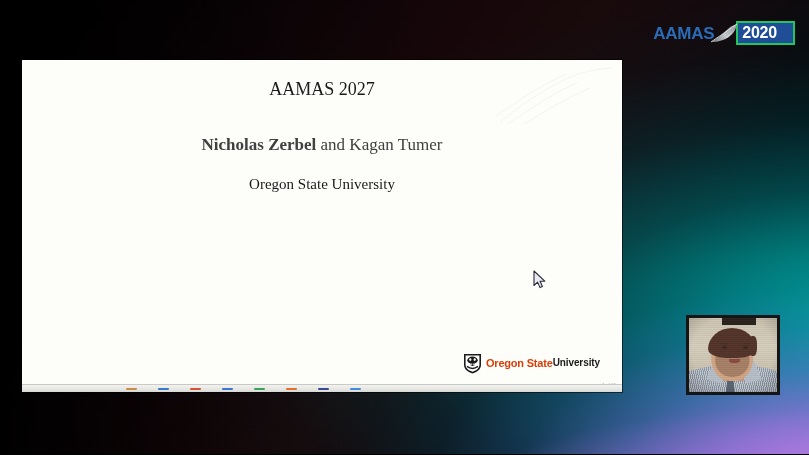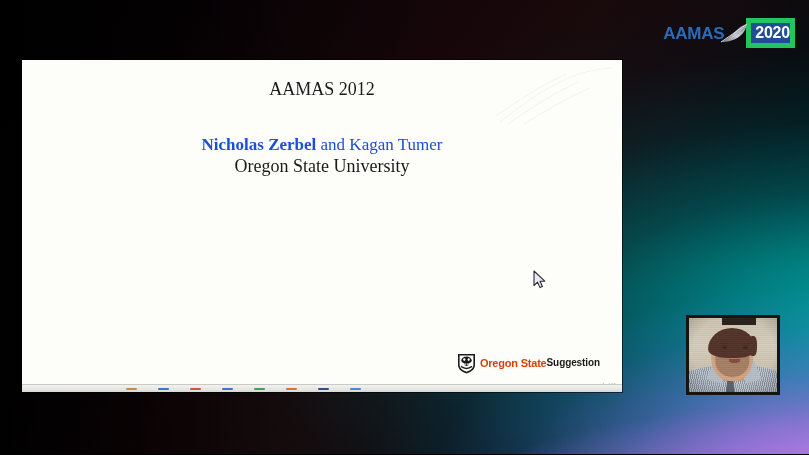--- a/index.html
+++ b/index.html
@@ -105,23 +105,23 @@
     margin-right: -3px;
   }
   #aamas-logo .quill svg { display: block; }
   #aamas-logo .year-box {
     background: #1f4e97;
     color: #ffffff;
     font-family: "Liberation Sans", sans-serif;
     font-weight: bold;
     font-size: 16px;
     letter-spacing: -0.2px;
-    padding: 2px 0 2px 4px;
-    line-height: 1;
-    border: 5px solid #22c55e;
+    padding: 2px 16px 2px 4px;
+    line-height: 1;
+    border: 2px solid #22c55e;
   }
 
   
   #slide {
     position: absolute;
     left: 22px;
     top: 60px;
     width: 600px;
     height: 332px;
     background: #fdfdfa;
@@ -160,28 +160,28 @@
     margin-top: 20px;
     font-family: "Liberation Serif", serif;
     font-size: 18px;
     color: #1a1a1a;
     line-height: 1;
   }
   .slide-authors {
     margin-top: 38px;
     font-family: "Liberation Serif", serif;
     font-size: 17px;
-    color: #1d4ed8;
+    color: #404040;
     line-height: 1;
   }
   .slide-authors .name-bold { font-weight: bold; }
   .slide-affil1 {
-    margin-top: 4px;
+    margin-top: 24px;
     font-family: "Liberation Serif", serif;
-    font-size: 18px;
+    font-size: 15px;
     color: #1a1a1a;
     line-height: 1;
   }
   .slide-affil2 {
     margin-top: 10px;
     font-family: "Liberation Serif", serif;
     font-size: 17px;
     color: #1a1a1a;
     line-height: 1;
   }
@@ -457,21 +457,21 @@
       <g fill="none" stroke="#e9e9e2" stroke-width="1">
         <path d="M6 58 C26 42 48 26 74 14 C88 8 102 5 118 4"></path>
         <path d="M2 52 C22 38 46 22 72 10"></path>
         <path d="M14 60 C34 46 58 30 84 18"></path>
         <path d="M30 60 C50 48 72 34 96 24"></path>
       </g>
     </svg>
 
     <div class="slide-body">
 
-      <div class="slide-subtitle">AAMAS 2012</div>
+      <div class="slide-subtitle">AAMAS 2027</div>
 
       <div class="slide-authors">
         <span class="name-bold">Nicholas Zerbel</span><span> and Kagan Tumer</span>
       </div>
 
       <div class="slide-affil1">Oregon State University</div>
 
     </div>
 
     <div id="osu-logo">
@@ -481,21 +481,21 @@
         <ellipse cx="9.5" cy="7.2" rx="5.2" ry="3.6" fill="#1b1b1b"></ellipse>
         <ellipse cx="7.3" cy="6.6" rx="1.1" ry="1.3" fill="#ffffff"></ellipse>
         <ellipse cx="11.7" cy="6.6" rx="1.1" ry="1.3" fill="#ffffff"></ellipse>
         <rect x="7.8" y="9.8" width="3.4" height="3.2" fill="#1b1b1b"></rect>
         <rect x="8.3" y="10.4" width="0.8" height="2.2" fill="#ffffff"></rect>
         <rect x="9.9" y="10.4" width="0.8" height="2.2" fill="#ffffff"></rect>
         <path d="M4 13.4 Q9.5 17.4 15 13.4" stroke="#1b1b1b" stroke-width="1.5" fill="none"></path>
       </svg>
       <span class="osu-text">
         <span class="osu-line1">Oregon State</span>
-        <span class="osu-line2">Suggestion</span>
+        <span class="osu-line2">University</span>
       </span>
     </div>
 
     <div class="slide-pagenum">1 of 24</div>
 
     <div class="taskbar-sliver">
       <span class="tb-item" style="background:#c8863a"></span>
       <span class="tb-item" style="background:#2a74c4"></span>
       <span class="tb-item" style="background:#d3482c"></span>
       <span class="tb-item" style="background:#2f6fd0"></span>

